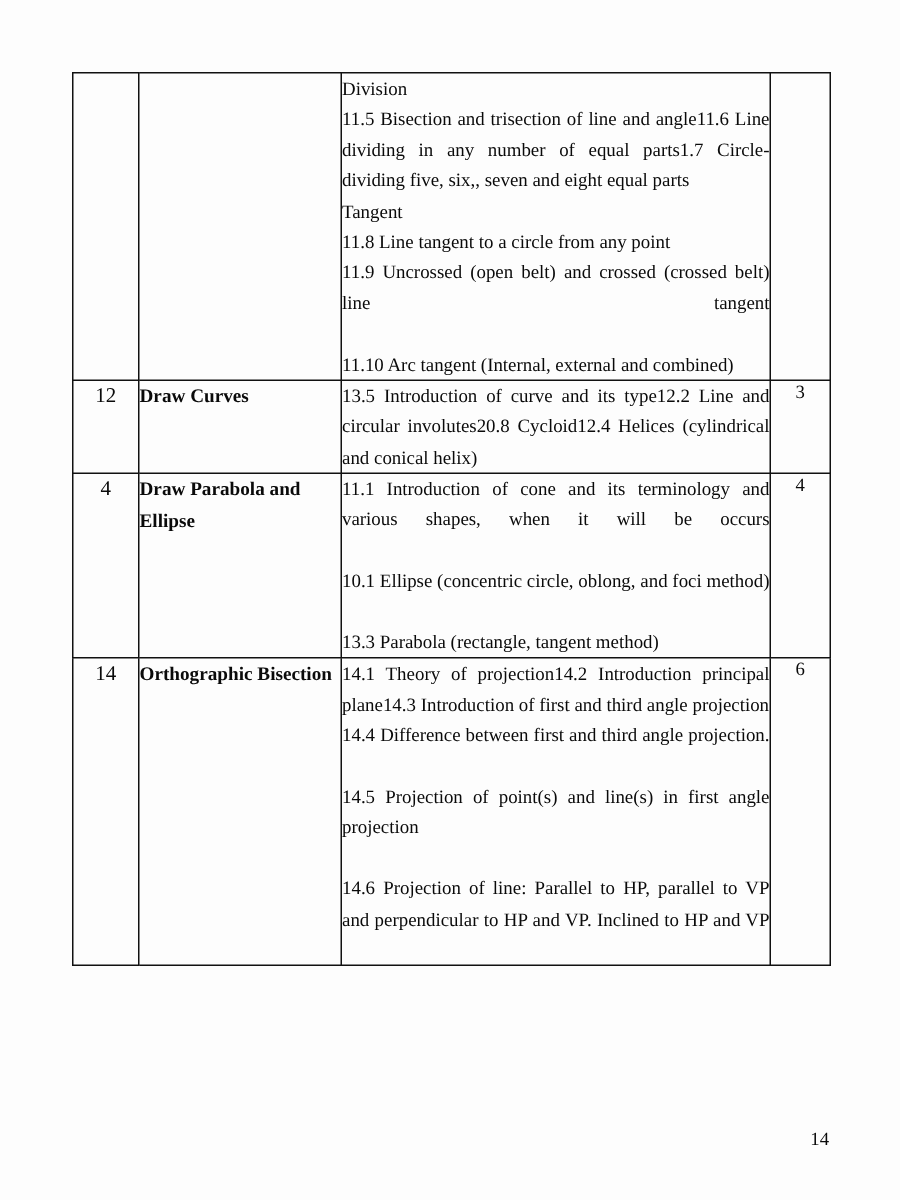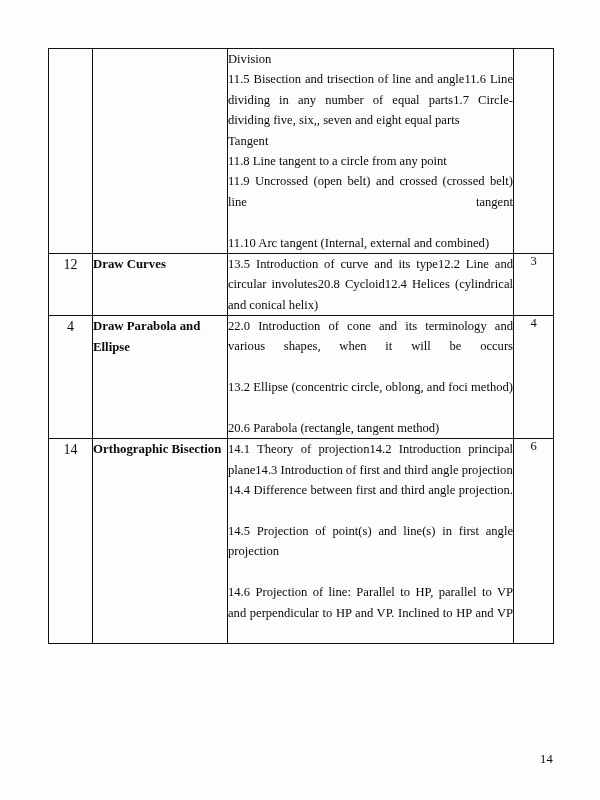--- a/index.html
+++ b/index.html
@@ -124,21 +124,21 @@
         </tr>
         <tr>
           <td class="cell-sr">12</td>
           <td class="cell-topic">Draw Curves</td>
           <td class="cell-sub"><p class="line nojust">13.5 Introduction of curve and its type</p><p class="line nojust">12.2 Line and circular involutes</p><p class="line nojust">20.8 Cycloid</p><p class="line nojust">12.4 Helices (cylindrical and conical helix)</p></td>
           <td class="cell-hrs">3</td>
         </tr>
         <tr>
           <td class="cell-sr">4</td>
           <td class="cell-topic">Draw Parabola and Ellipse</td>
-          <td class="cell-sub"><p class="line">22.0 Introduction of cone and its terminology and various shapes, when it will be occurs</p><p class="line">13.2 Ellipse (concentric circle, oblong, and foci method)</p><p class="line nojust">20.6 Parabola (rectangle, tangent method)</p></td>
+          <td class="cell-sub"><p class="line">11.1 Introduction of cone and its terminology and various shapes, when it will be occurs</p><p class="line">10.1 Ellipse (concentric circle, oblong, and foci method)</p><p class="line nojust">13.3 Parabola (rectangle, tangent method)</p></td>
           <td class="cell-hrs">4</td>
         </tr>
         <tr>
           <td class="cell-sr">14</td>
           <td class="cell-topic">Orthographic Bisection</td>
           <td class="cell-sub"><p class="line nojust">14.1 Theory of projection</p><p class="line nojust">14.2 Introduction principal plane</p><p class="line nojust">14.3 Introduction of first and third angle projection</p><p class="line">14.4 Difference between first and third angle projection.</p><p class="line">14.5 Projection of point(s) and line(s) in first angle projection</p><p class="line">14.6 Projection of line: Parallel to HP, parallel to VP and perpendicular to HP and VP. Inclined to HP and VP</p></td>
           <td class="cell-hrs">6</td>
         </tr>
       </tbody>
   </table>

